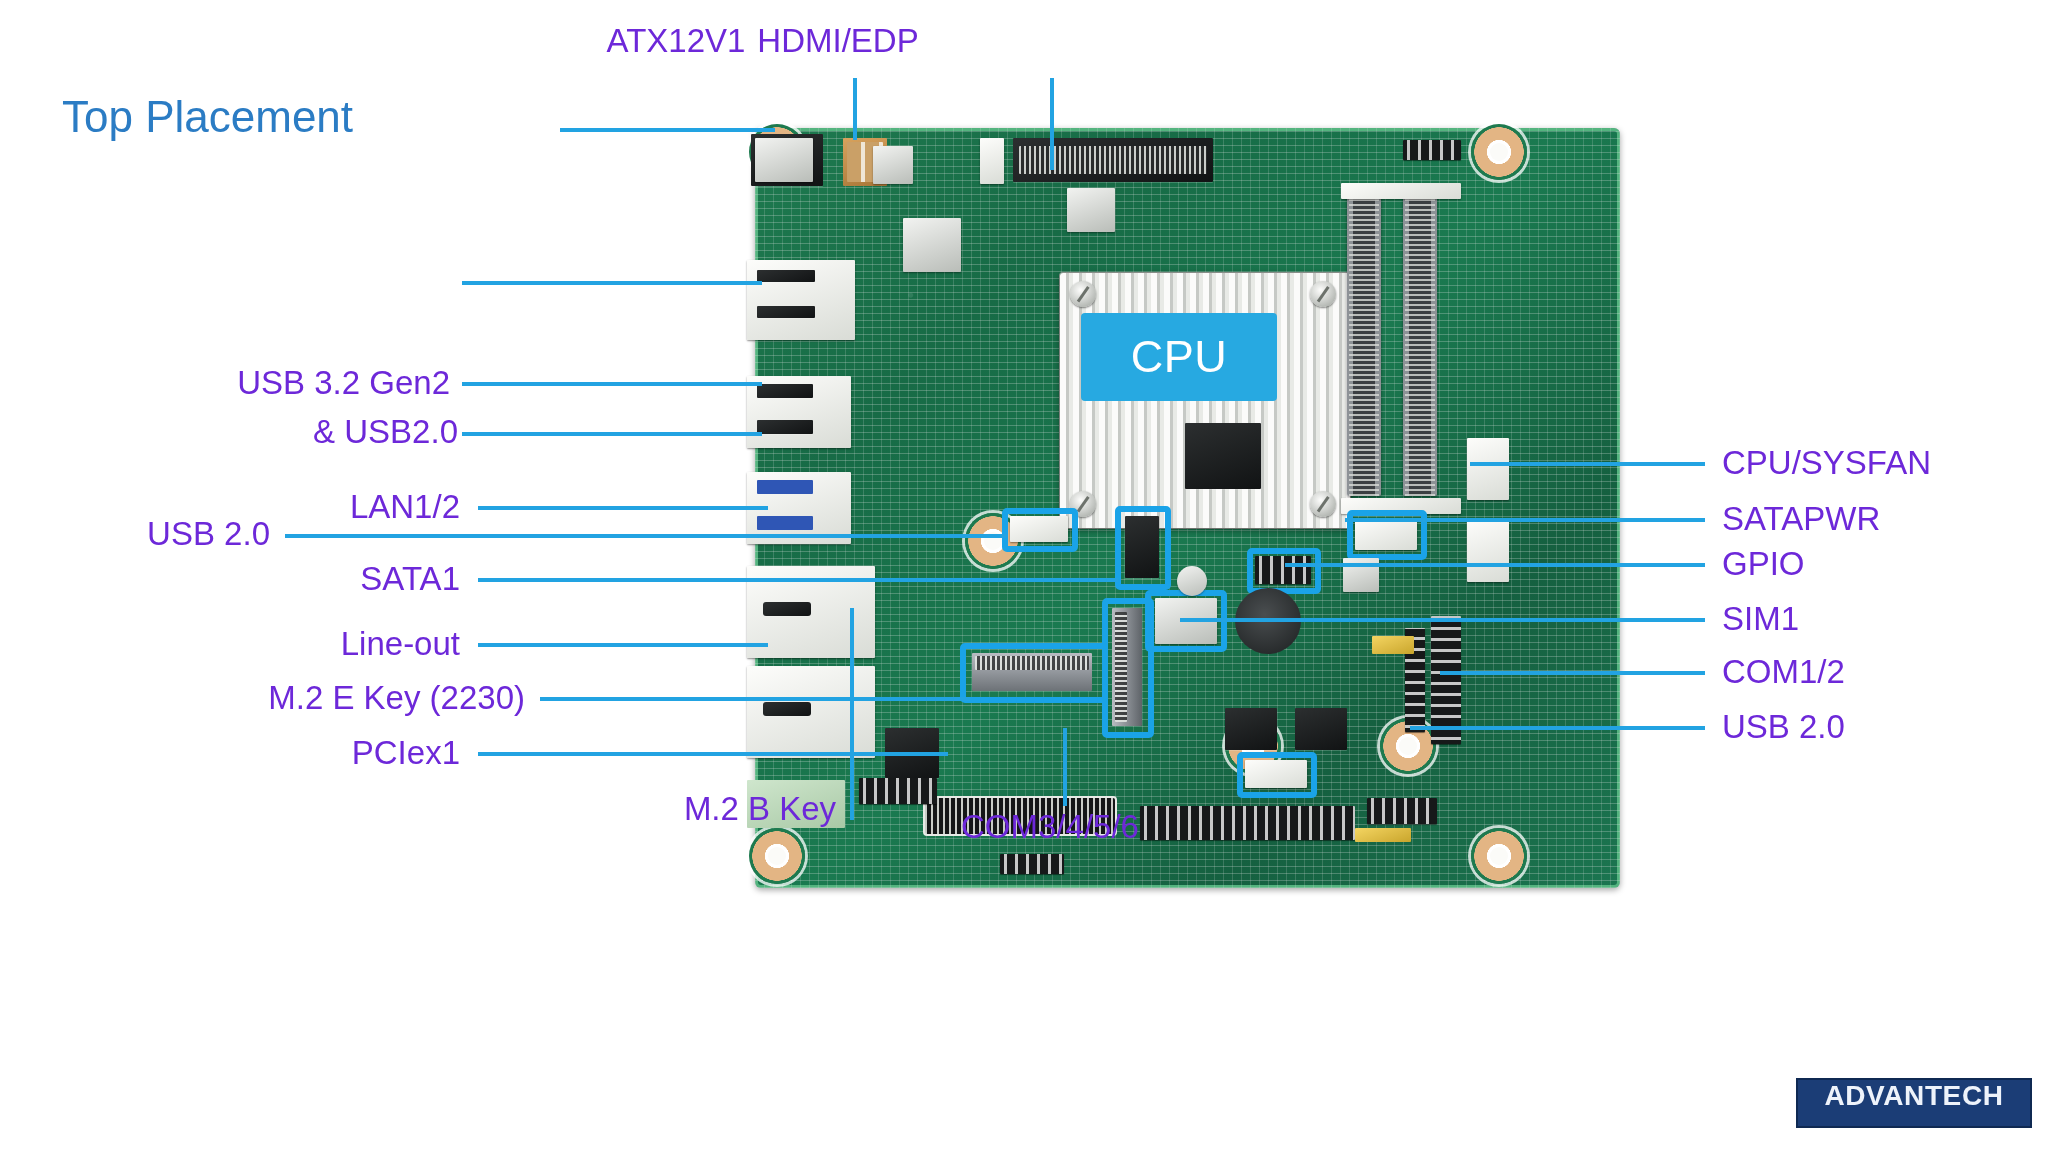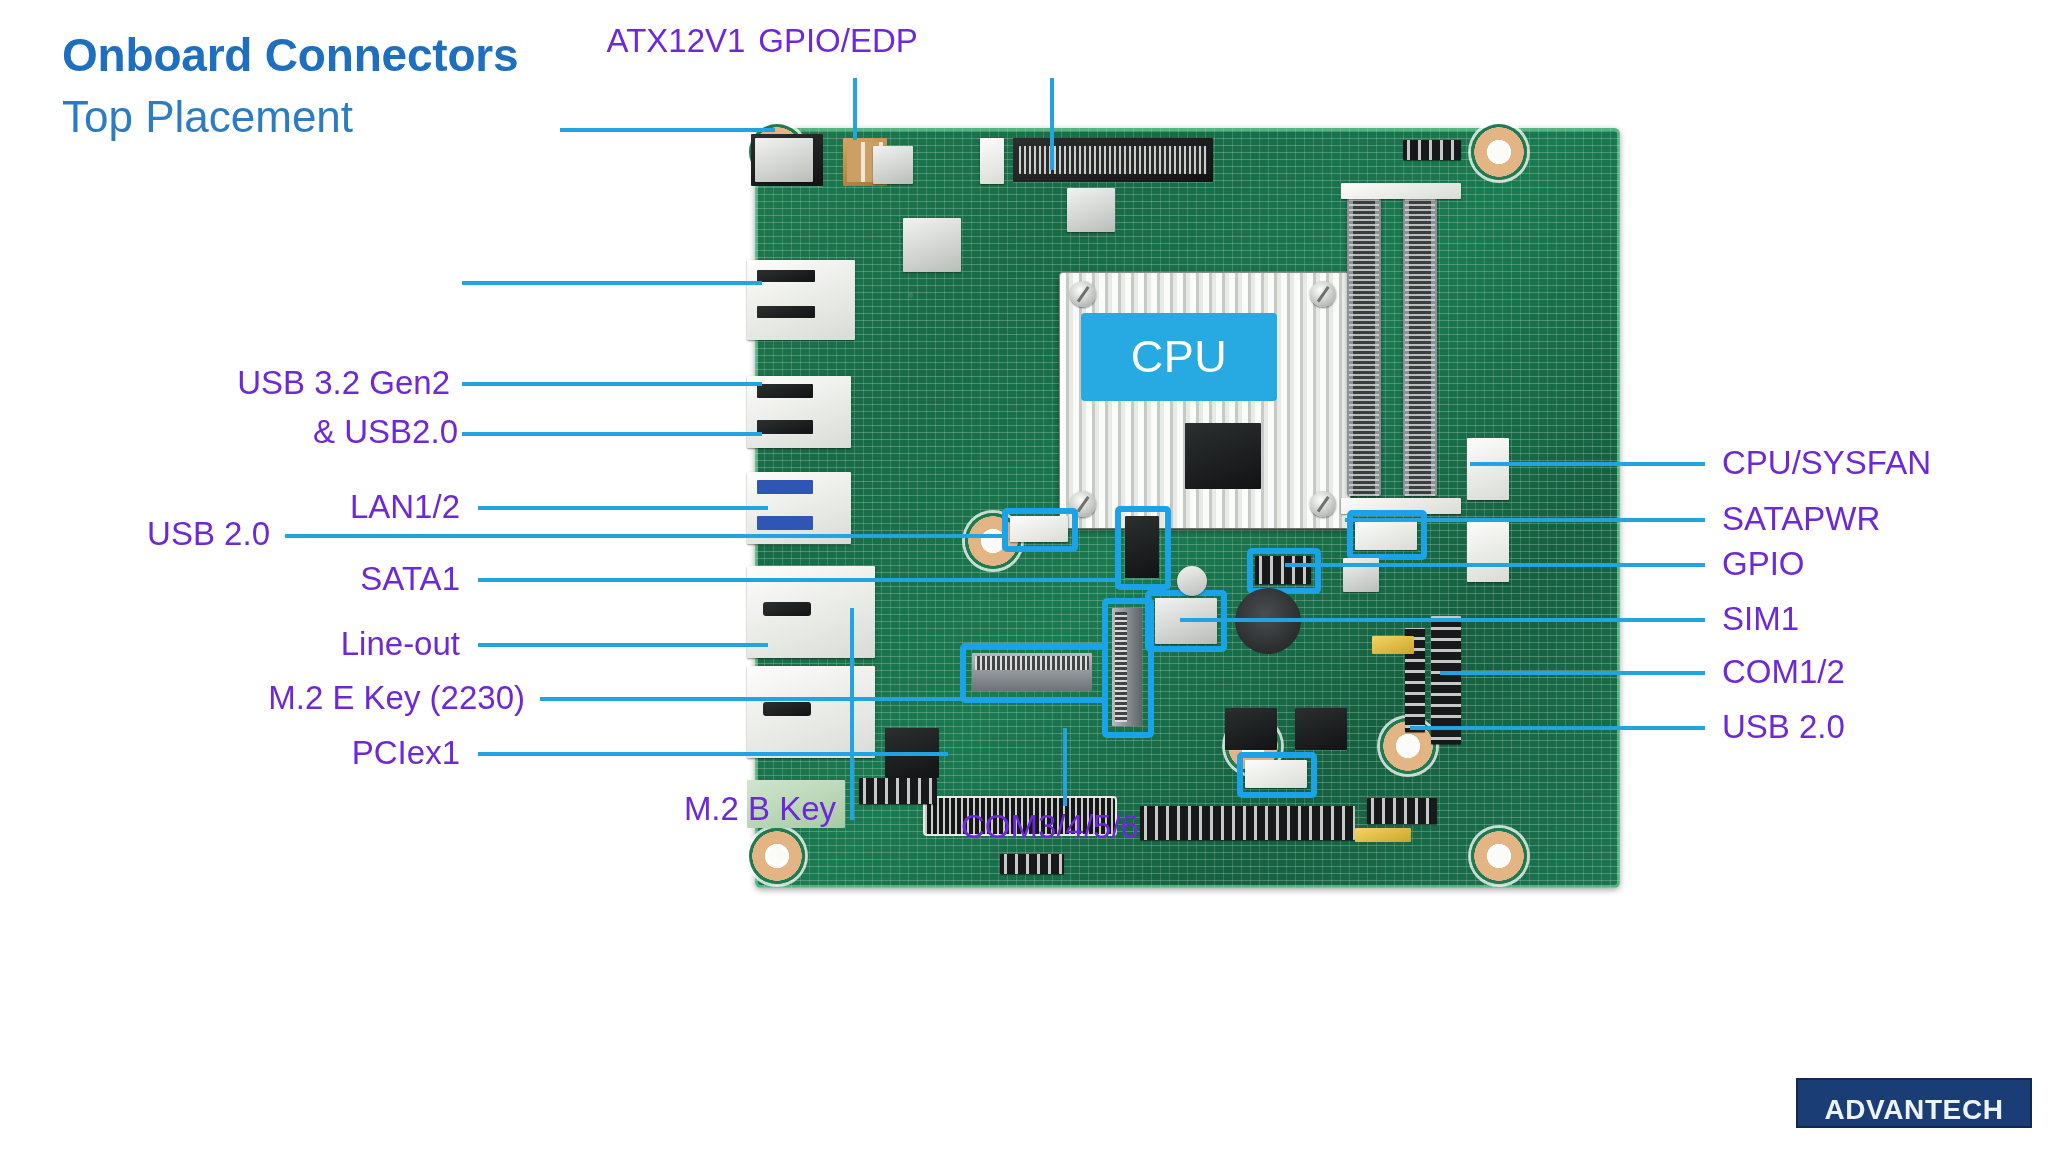--- a/index.html
+++ b/index.html
@@ -84,29 +84,28 @@
   
   .hl{position:absolute;border:6px solid #1aa3e8;border-radius:5px;box-sizing:border-box;}
 
   
   .pcie{position:absolute;background:#141617;border-radius:2px;
      background-image:repeating-linear-gradient(90deg,#c9ccc7 0 2px,#141617 2px 6px);
      box-shadow:0 0 0 2px #e7eae6;}
 
   
   #logo{position:absolute;left:1796px;top:1078px;width:232px;height:46px;background:#1b3d76;
-     border:2px solid #0f2952;display:flex;align-items:flex-end;justify-content:center;}
+     border:2px solid #0f2952;display:flex;align-items:flex-start;justify-content:center;}
   #logo span{color:#eef3fb;font-size:28px;font-weight:bold;letter-spacing:.6px;}
 </style>
 </head>
 <body>
 
 <div class="slide">
 
-  <div id="title-main">Onboard Connectors</div>
   <div id="title-sub">Top Placement</div>
 
   <div id="board">
     <div class="pcb"></div>
     <div class="speck"></div>
 
     <div class="standoff" style="left:-6px;top:-4px;"></div>
     <div class="standoff" style="left:716px;top:-4px;"></div>
     <div class="standoff" style="left:-6px;top:700px;"></div>
     <div class="standoff" style="left:716px;top:700px;"></div>
@@ -209,21 +208,21 @@
     <div class="part slv" style="left:312px;top:60px;width:48px;height:44px;"></div>
     <div class="part slv" style="left:588px;top:430px;width:36px;height:34px;"></div>
     <div class="part hdr" style="left:104px;top:650px;width:78px;height:26px;"></div>
     <div class="part hdr" style="left:612px;top:670px;width:70px;height:26px;"></div>
     <div class="part hdr" style="left:245px;top:726px;width:64px;height:20px;"></div>
   </div>
 
   <div class="lbl c" style="left:576px;top:22px;width:200px;">ATX12V1</div>
   <div class="lead v" style="left:853px;top:78px;height:62px;"></div>
 
-  <div class="lbl c" style="left:728px;top:22px;width:220px;">GPIO/EDP</div>
+  <div class="lbl c" style="left:728px;top:22px;width:220px;">HDMI/EDP</div>
   <div class="lead v" style="left:1050px;top:78px;height:92px;"></div>
 
   <div class="lead h" style="left:560px;top:128px;width:215px;"></div>
 
   <div class="lead h" style="left:462px;top:281px;width:300px;"></div>
 
   <div class="lbl r" style="left:180px;top:364px;width:270px;">USB 3.2 Gen2</div>
   <div class="lead h" style="left:462px;top:382px;width:300px;"></div>
 
   <div class="lbl r" style="left:188px;top:413px;width:270px;">&amp; USB2.0</div>

